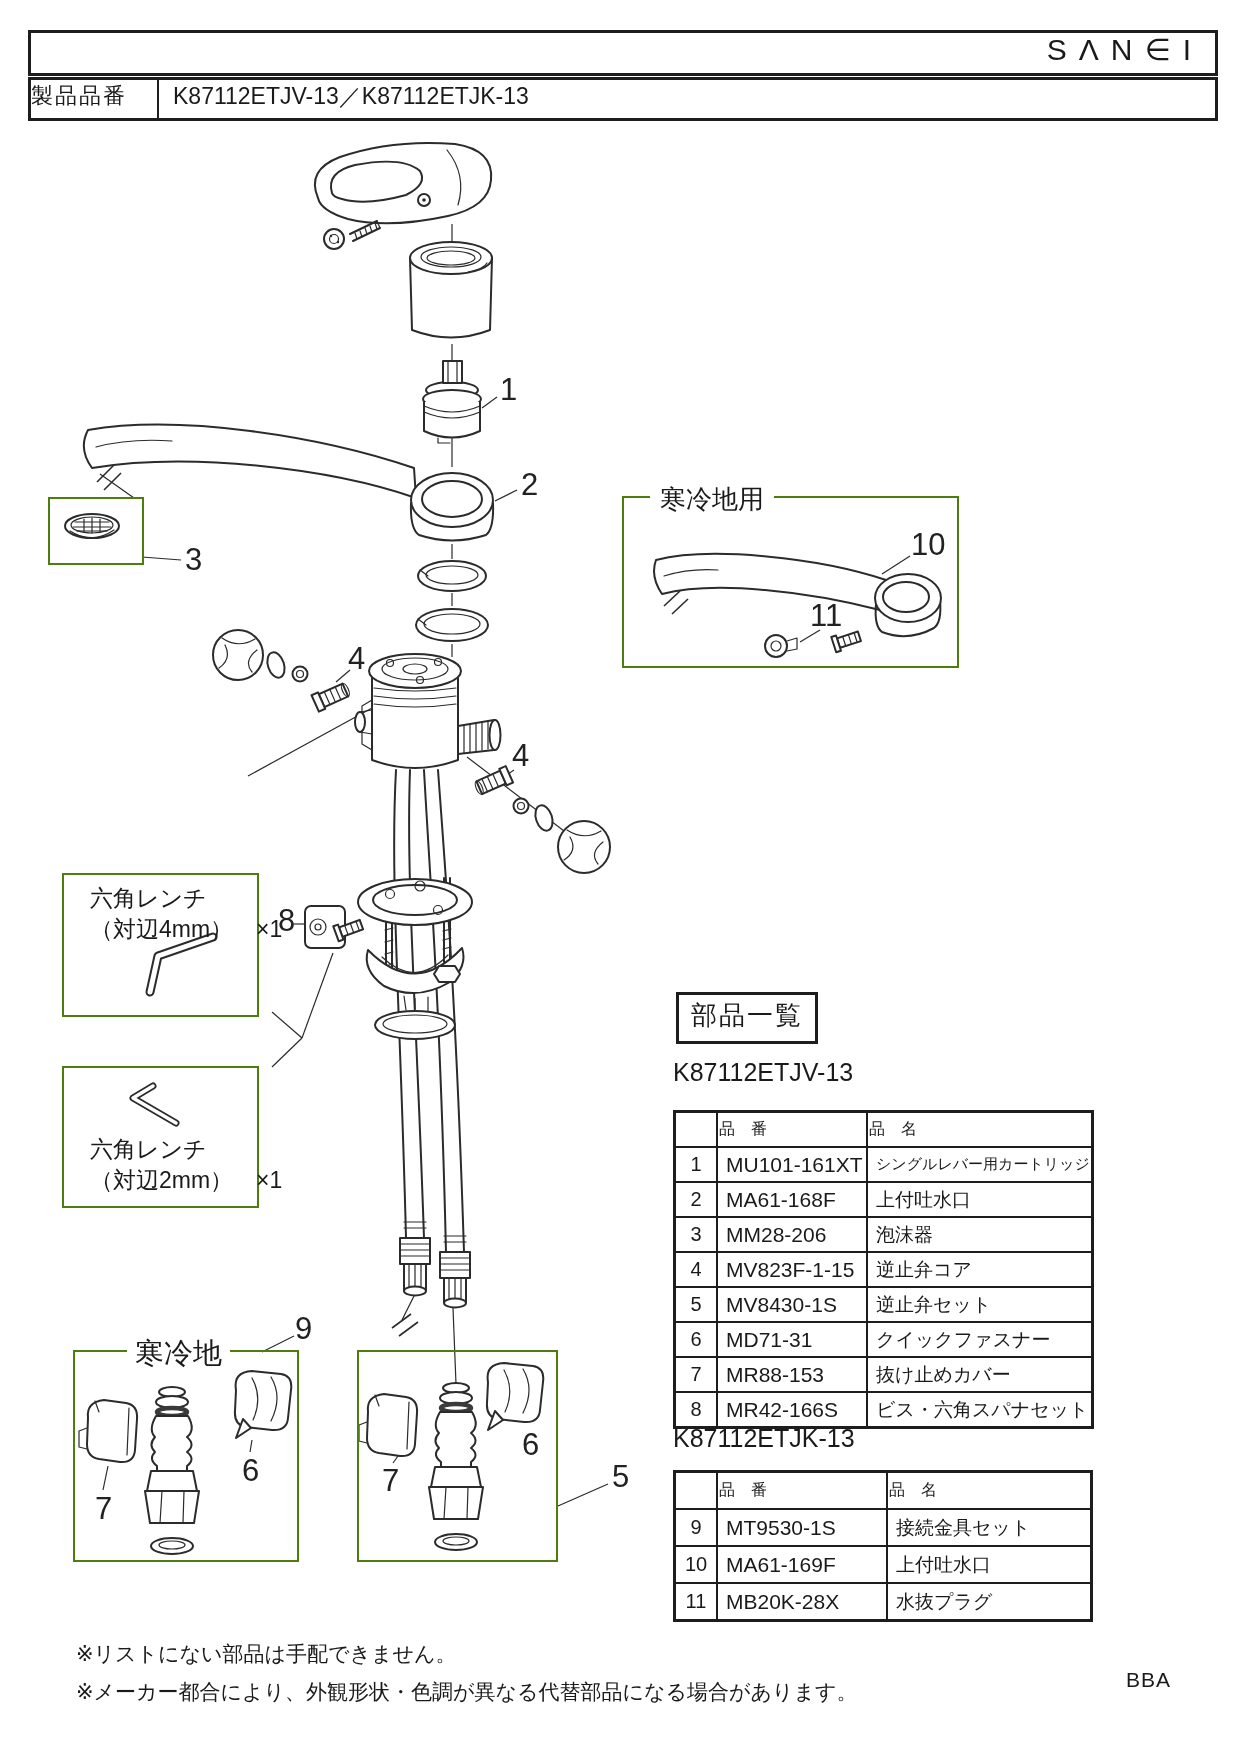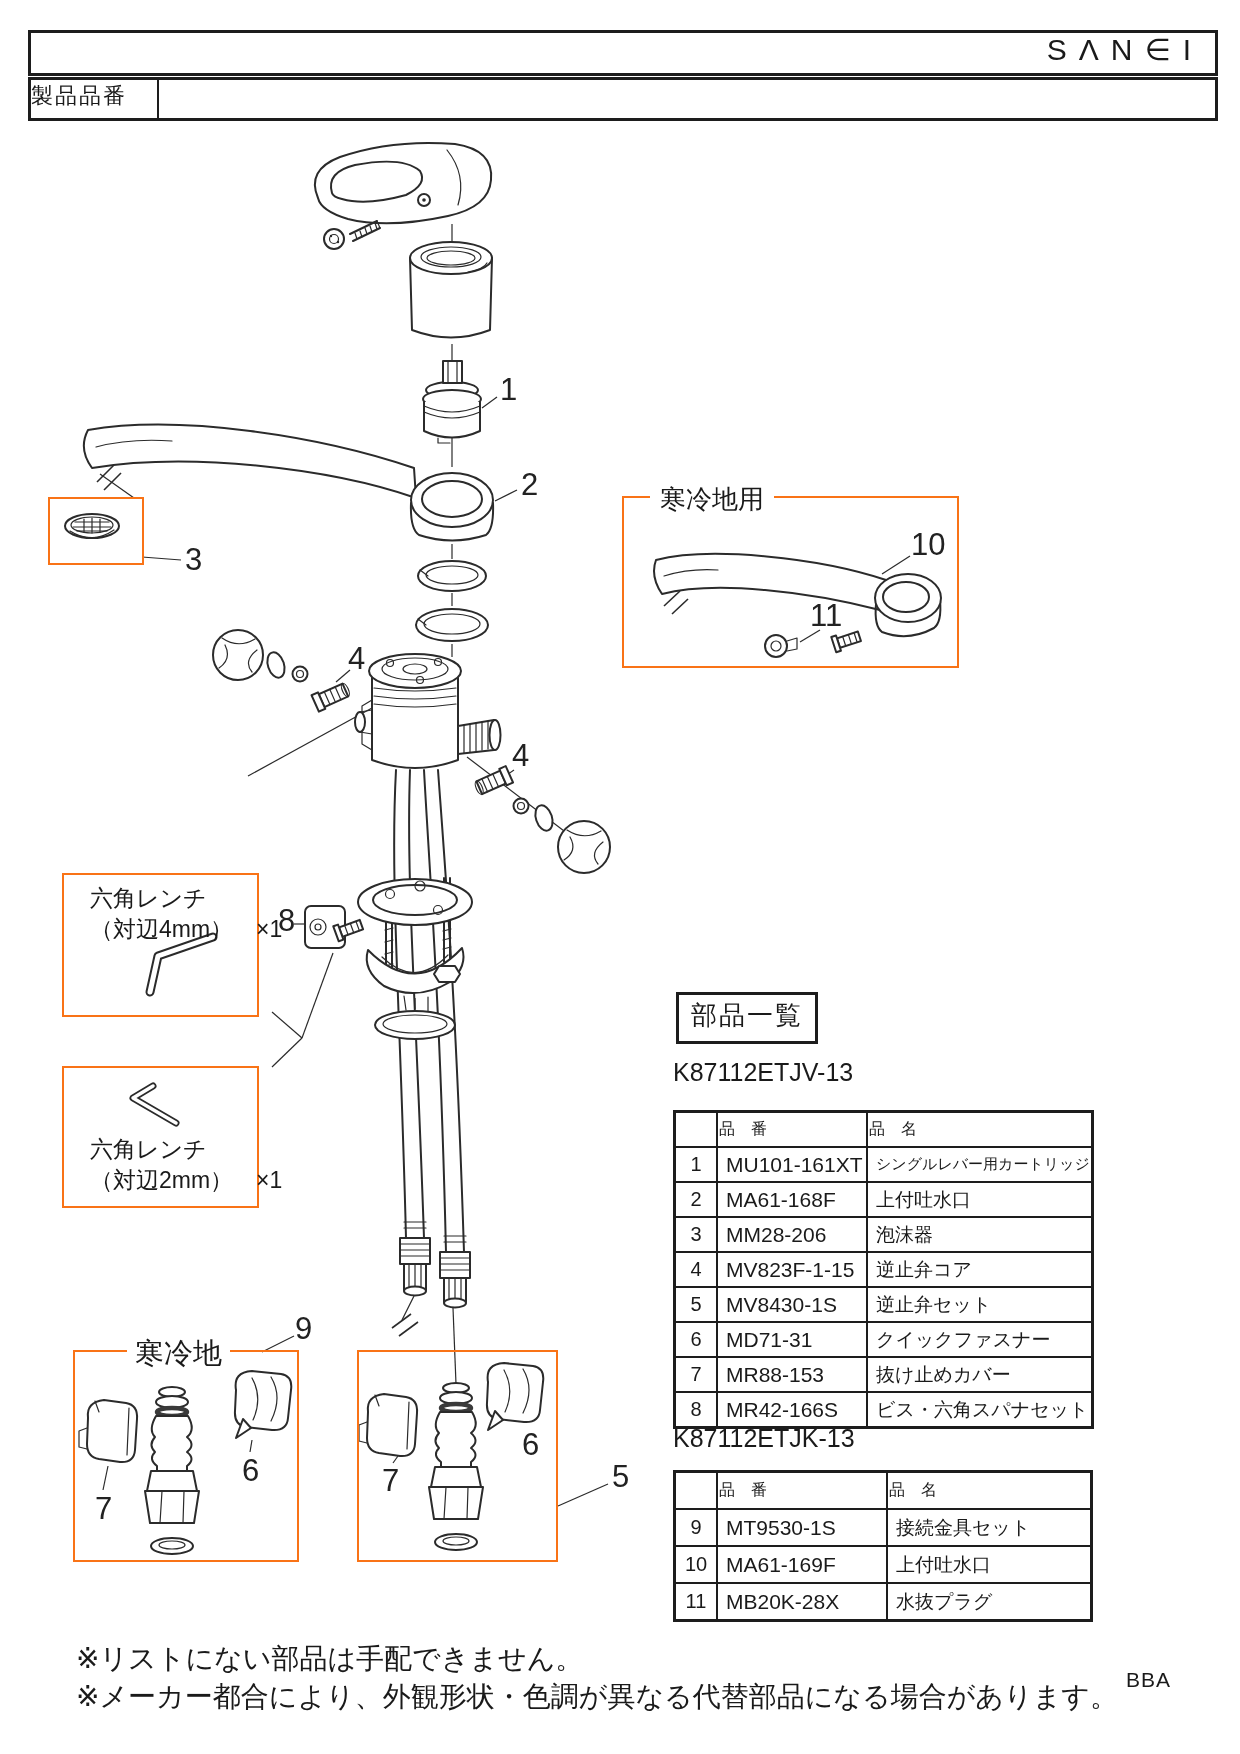--- a/index.html
+++ b/index.html
@@ -1,18 +1,18 @@
 <!DOCTYPE html>
 <html><head>
 <meta charset="utf-8">
 <style>
   html,body{margin:0;padding:0;width:1240px;height:1754px;background:#fff;
     font-family:"Liberation Sans","DejaVu Sans",sans-serif;color:#1a1a1a;position:relative;overflow:hidden}
   .abs{position:absolute}
-  .bx{position:absolute;border:2px solid #f97316}
+  .bx{position:absolute;border:2px solid #4d7c0f}
   .bx3{position:absolute;border:3px solid #1d1d1d}
   .lbl{position:absolute;background:#fff;white-space:nowrap}
   .co{position:absolute;font-size:31px;line-height:34px;color:#222;white-space:nowrap}
   
   .titlebox{left:28px;top:30px;width:1184px;height:40px}
   .title{position:absolute;left:126px;top:0;line-height:34px;font-size:27px;letter-spacing:1px}
   .logo{position:absolute;right:12px;top:1px;font-size:30px;font-weight:400;letter-spacing:12px;line-height:32px}
   .prodbox{left:28px;top:77px;width:1184px;height:38px;display:flex}
   .prodlabel{width:126px;border-right:2px solid #1d1d1d;text-align:left;font-size:22px;line-height:32px;letter-spacing:2px}
   .prodval{flex:1;font-size:23px;line-height:32px;padding-left:14px}
@@ -24,21 +24,21 @@
   table.ptable{position:absolute;border-collapse:collapse;table-layout:fixed;border:3px solid #1d1d1d;background:#fff}
   table.ptable td{border:2px solid #1d1d1d;overflow:hidden;white-space:nowrap}
   table.t1 td{height:31px}
   table.t2 td{height:33px}
   td.hno{width:38px}
   td.cno{text-align:center;font-size:20px}
   td.ccode{font-size:21px;padding-left:8px}
   td.cname{font-size:19px;padding-left:8px}
   td.small{font-size:15px}
   td.hdr{text-align:left;font-size:16px}
-  .note{position:absolute;left:76px;font-size:28px;white-space:nowrap}
+  .note{position:absolute;left:76px;font-size:21px;white-space:nowrap}
   .bba{position:absolute;left:1126px;top:1668px;font-size:21px;letter-spacing:1px}
   
   .s{fill:none;stroke:#2b2b2b;stroke-width:2;stroke-linecap:round;stroke-linejoin:round}
   .w{fill:#fff}
   .t{stroke-width:1.2}
   .ld{fill:none;stroke:#2b2b2b;stroke-width:1.2}
   .bm{fill:none;stroke:#2b2b2b;stroke-width:1.6}
   .dk{fill:none;stroke:#3a3a3a;stroke-width:4.5}
 </style>
 </head>
@@ -267,20 +267,21 @@
   <path class="s w" d="M488,1382 Q485,1364 504,1363 L533,1366 Q545,1368 543,1382 L540,1410 Q539,1423 524,1422 L498,1419 Q486,1417 487,1403 Z"></path>
   <path class="s t" d="M504,1370 Q515,1390 505,1412 M523,1369 Q535,1389 523,1413"></path>
   <path class="s w" d="M495,1411 L488,1430 L503,1420 Z"></path>
 </svg>
 
 <div class="bx3 titlebox">
   <div class="logo">SΛN∈I</div>
 </div>
 <div class="bx3 prodbox">
   <div class="prodlabel">製品品番</div>
+  <div class="prodval">K87112ETJV-13／K87112ETJK-13</div>
 </div>
 
 <div class="bx" style="left:48px;top:497px;width:92px;height:64px"></div>
 
 <div class="bx" style="left:62px;top:873px;width:193px;height:140px">
   <div class="hextext" style="left:26px;top:8px">
     <div>六角レンチ</div>
     <div>（対辺4mm）　×1</div>
   </div>
 </div>

